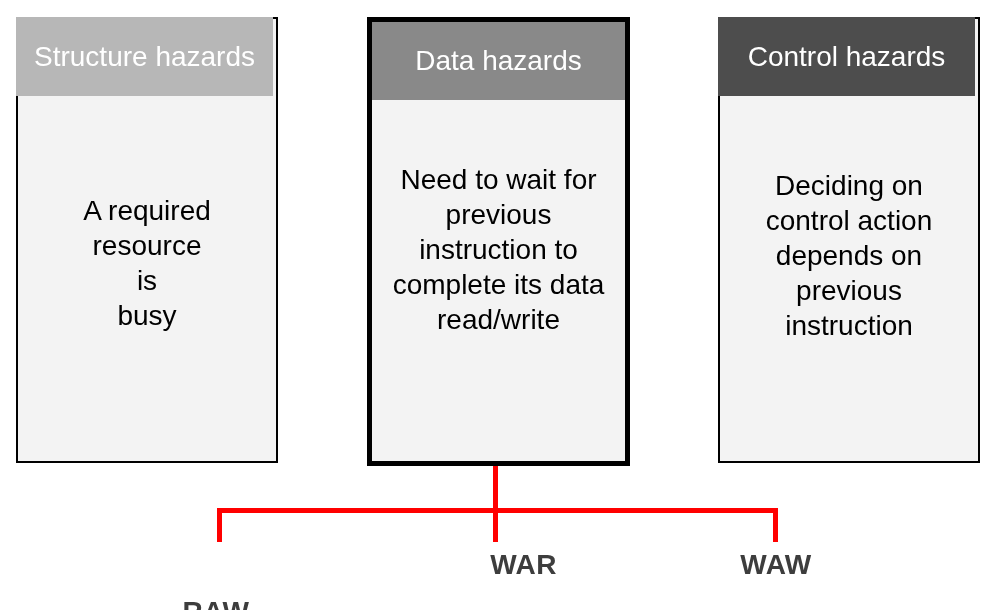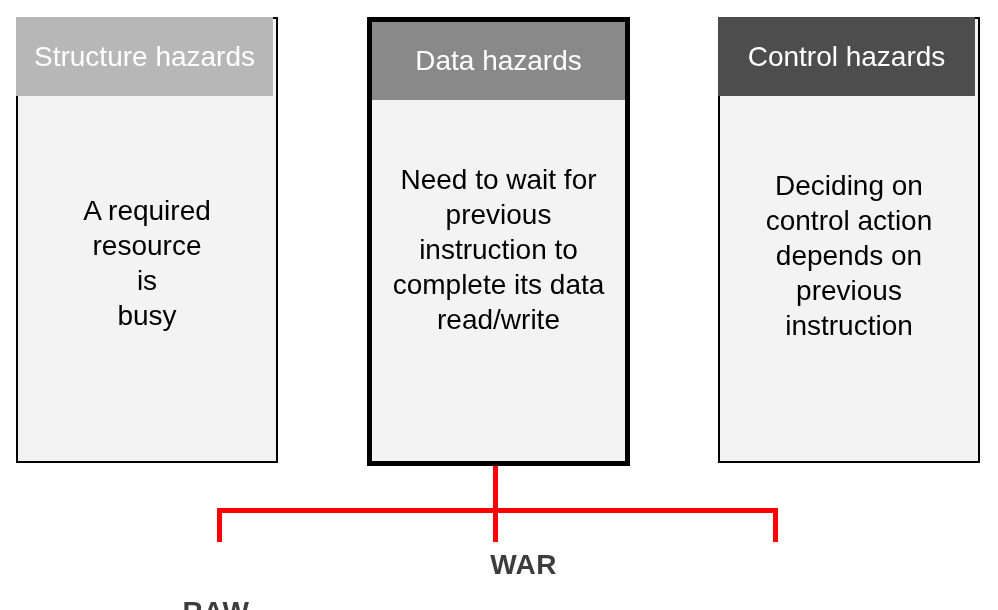--- a/index.html
+++ b/index.html
@@ -124,14 +124,15 @@
   </section>
 
   <div class="conn stem" style="background-color: rgb(255, 0, 0);"></div>
   <div class="conn hline" style="background-color: rgb(255, 0, 0);"></div>
   <div class="conn drop drop-left" style="background-color: rgb(255, 0, 0);"></div>
   <div class="conn drop drop-mid" style="background-color: rgb(255, 0, 0);"></div>
   <div class="conn drop drop-right" style="background-color: rgb(255, 0, 0);"></div>
 
   <div class="branch-label l1">RAW</div>
   <div class="branch-label l2">WAR</div>
+  <div class="branch-label l3">WAW</div>
 
 </div>
 
 </body></html>

